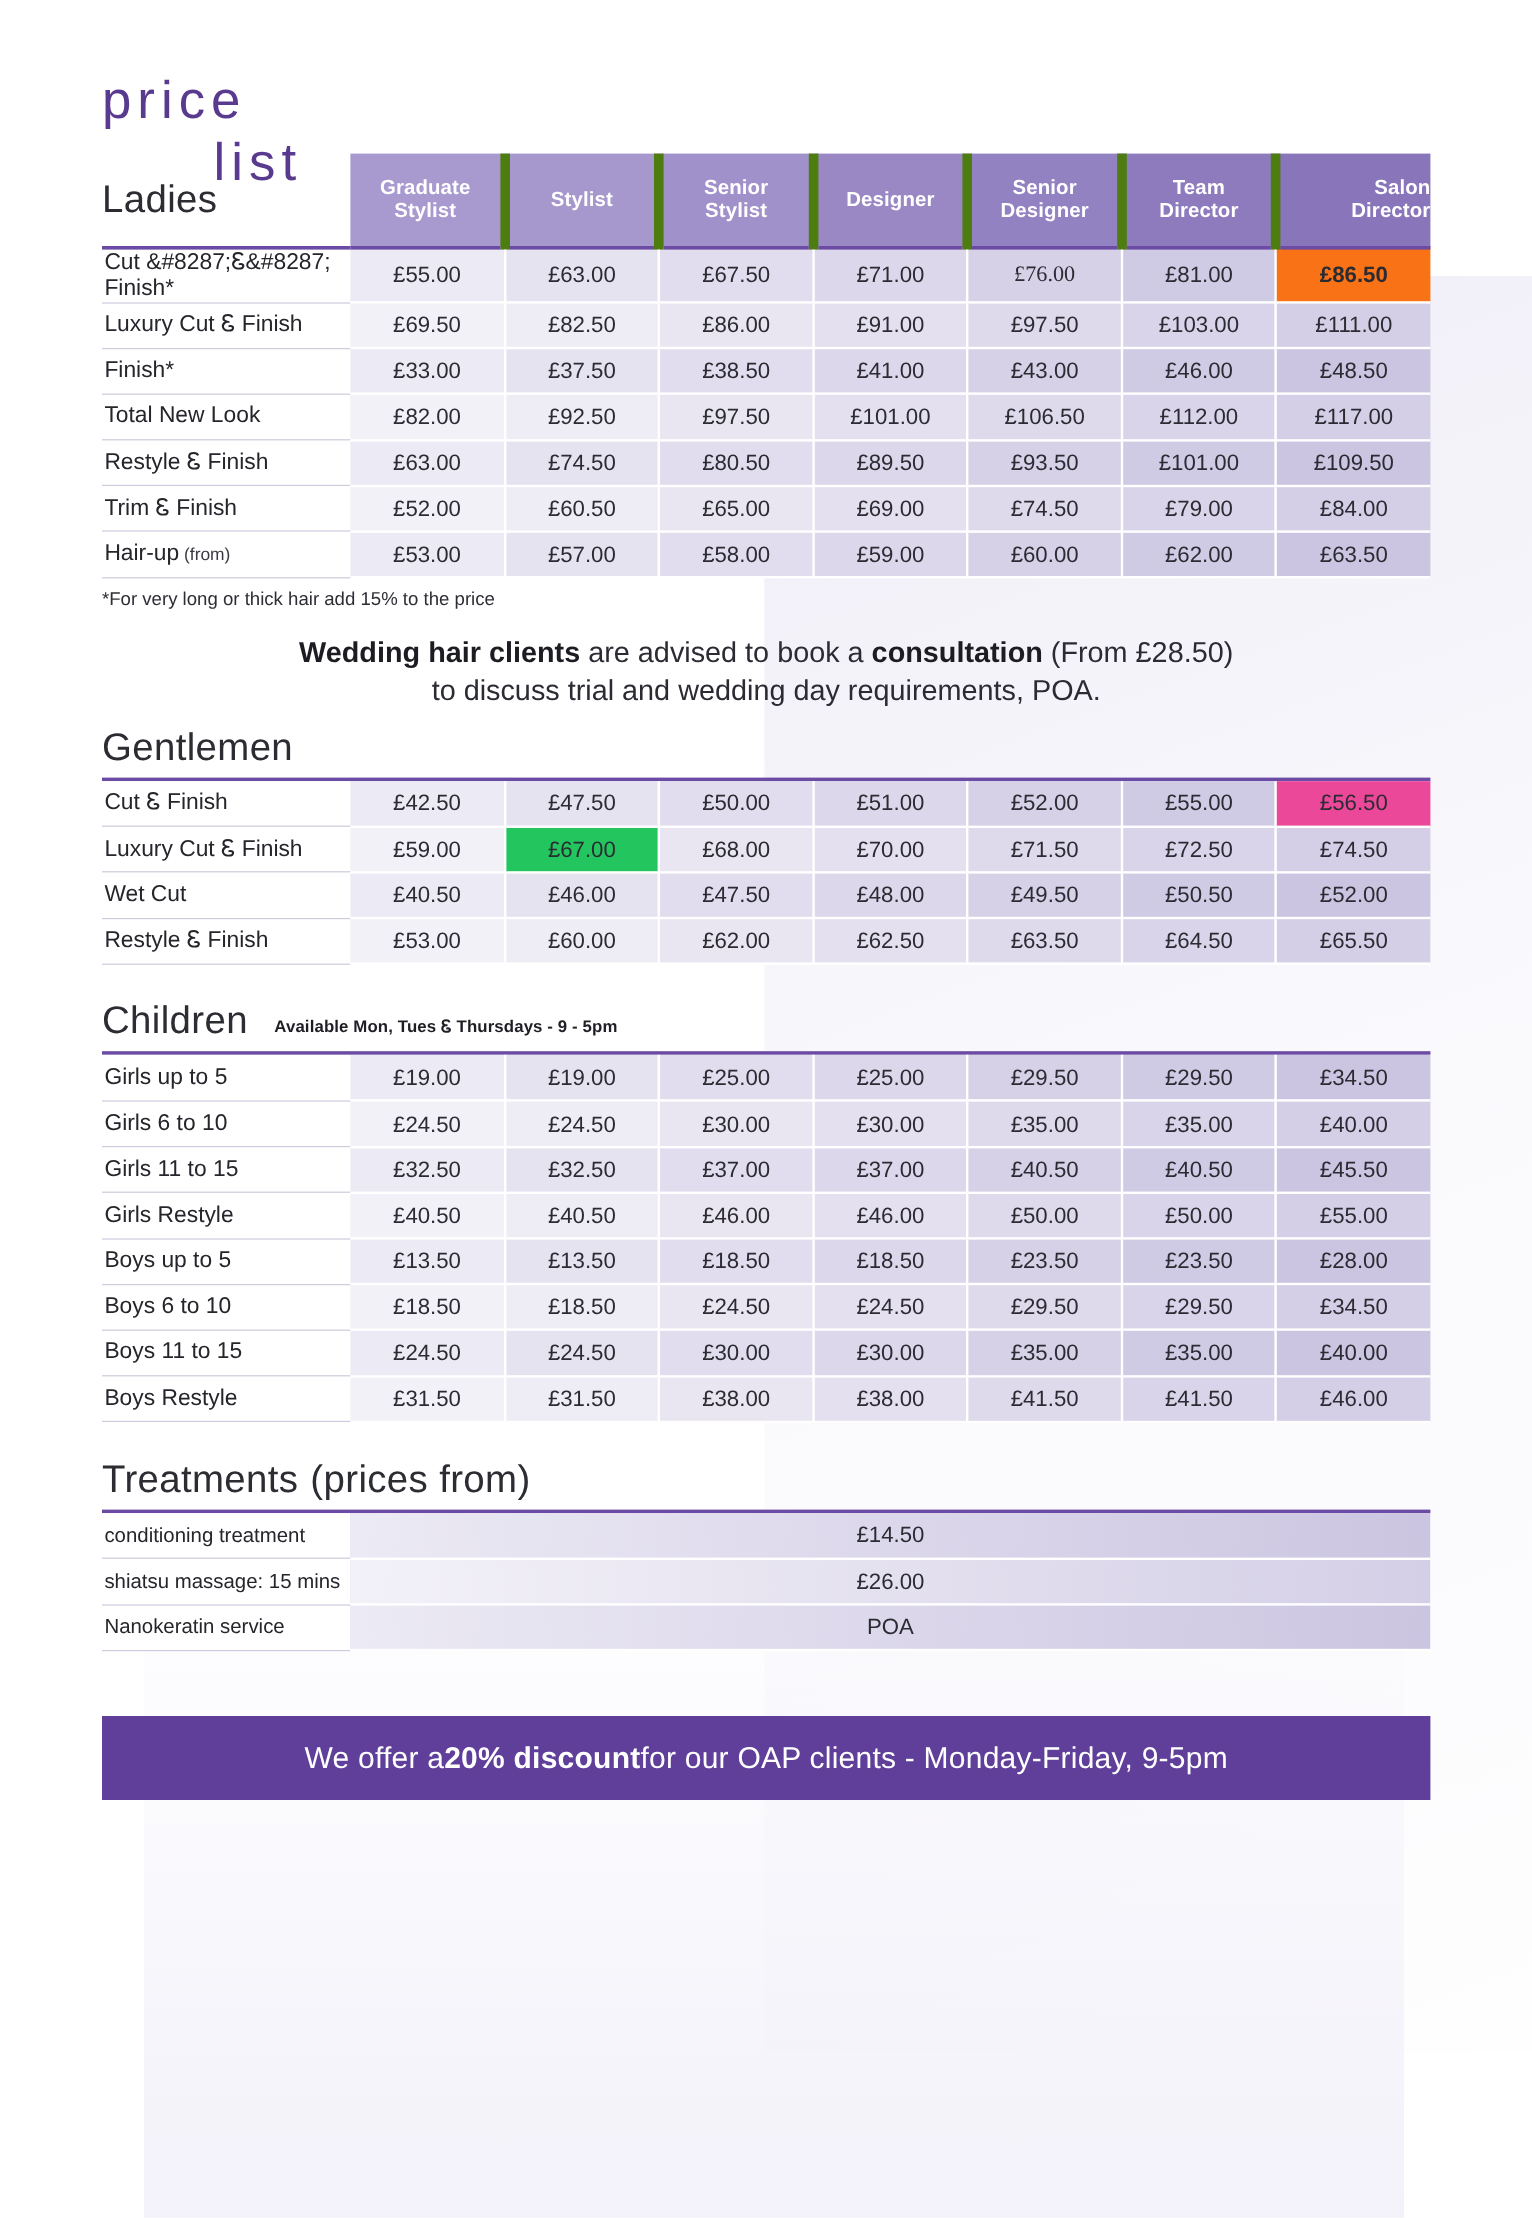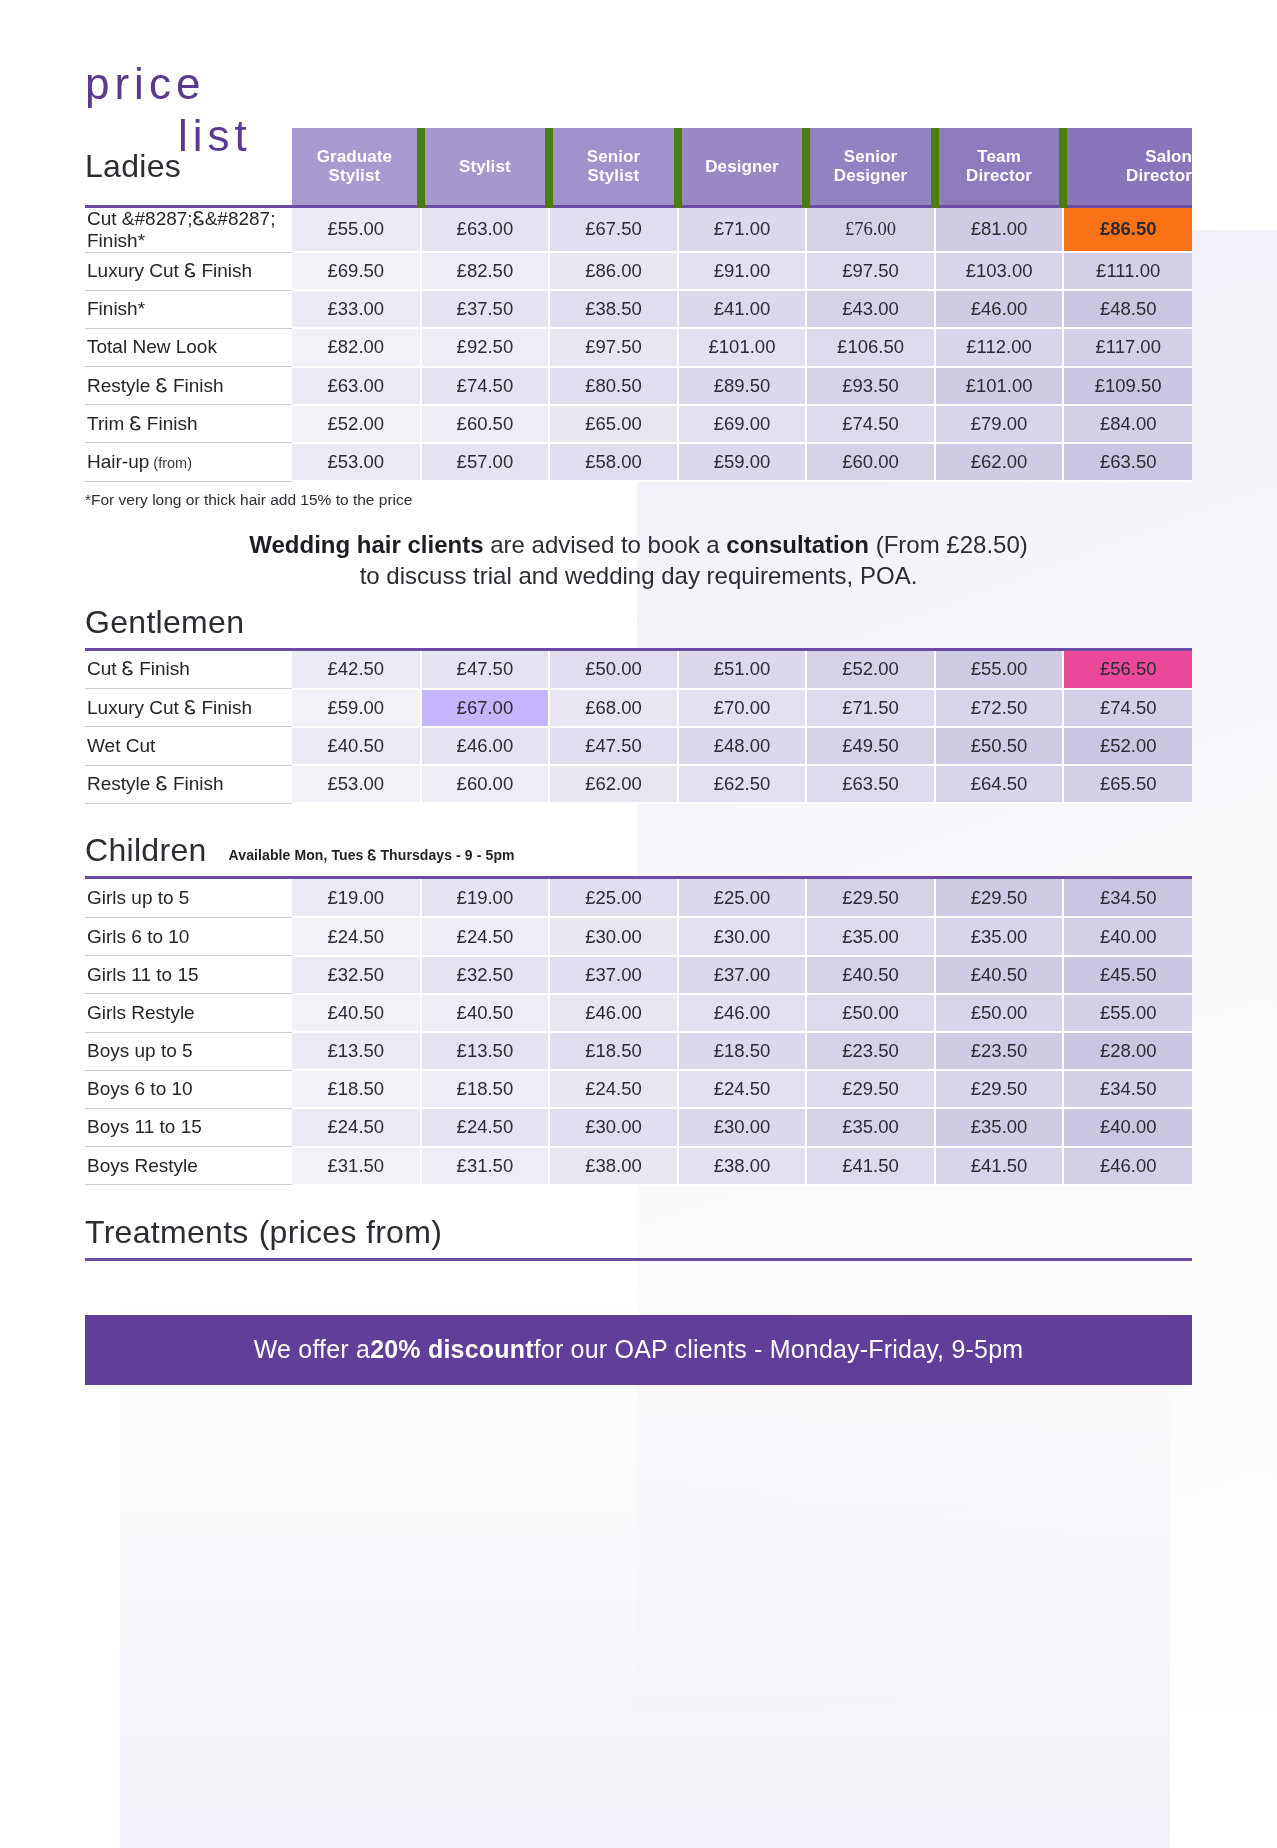--- a/index.html
+++ b/index.html
@@ -327,21 +327,21 @@
           <td style="background: rgb(230, 227, 240);">£47.50</td>
           <td style="background: rgb(225, 221, 238);">£50.00</td>
           <td style="background: rgb(220, 215, 234);">£51.00</td>
           <td style="background: rgb(214, 209, 231);">£52.00</td>
           <td style="background: rgb(208, 203, 228);">£55.00</td>
           <td style="background: #ec4899;">£56.50</td>
         </tr>
         <tr>
           <td class="label">Luxury Cut Ꮛ Finish</td>
           <td style="background: rgb(243, 241, 248);">£59.00</td>
-          <td style="background: #c4b5fd;">£67.00</td>
+          <td style="background: #22c55e;">£67.00</td>
           <td style="background: rgb(233, 230, 242);">£68.00</td>
           <td style="background: rgb(228, 224, 239);">£70.00</td>
           <td style="background: rgb(222, 218, 236);">£71.50</td>
           <td style="background: rgb(217, 212, 233);">£72.50</td>
           <td style="background: rgb(212, 207, 230);">£74.50</td>
         </tr>
         <tr>
           <td class="label">Wet Cut</td>
           <td style="background: rgb(236, 234, 244);">£40.50</td>
           <td style="background: rgb(230, 227, 240);">£46.00</td>
@@ -468,20 +468,40 @@
   </table>
 
   <div class="sp-30"></div>
 
   <div class="sec-head-row" style="align-items:baseline;gap:10px;">
     <div class="sec-head">Treatments</div>
     <div class="sec-head sub">(prices from)</div>
   </div>
   <div class="sp-10"></div>
   <div class="rule"></div>
+  <table class="treat">
+    <colgroup>
+        <col class="t-label">
+        <col class="t-val">
+      </colgroup>
+    <tbody id="treatments-body">
+        <tr>
+          <td class="label">conditioning treatment</td>
+          <td class="tval" style="background: linear-gradient(to right, rgb(236, 234, 244) 0%, rgb(225, 221, 238) 35%, rgb(214, 209, 231) 68%, rgb(203, 197, 225) 100%);">£14.50</td>
+        </tr>
+        <tr>
+          <td class="label">shiatsu massage: 15 mins</td>
+          <td class="tval" style="background: linear-gradient(to right, rgb(243, 241, 248) 0%, rgb(233, 230, 242) 35%, rgb(222, 218, 236) 68%, rgb(212, 207, 230) 100%);">£26.00</td>
+        </tr>
+        <tr>
+          <td class="label">Nanokeratin service</td>
+          <td class="tval" style="background: linear-gradient(to right, rgb(236, 234, 244) 0%, rgb(225, 221, 238) 35%, rgb(214, 209, 231) 68%, rgb(203, 197, 225) 100%);">POA</td>
+        </tr>
+      </tbody>
+  </table>
 
   <div class="banner">
     <span>We offer a </span>
       <b>20% discount</b>
       <span> for our OAP clients - Monday-Friday, 9-5pm</span>
   </div>
 
 </div>
 
 </body></html>

